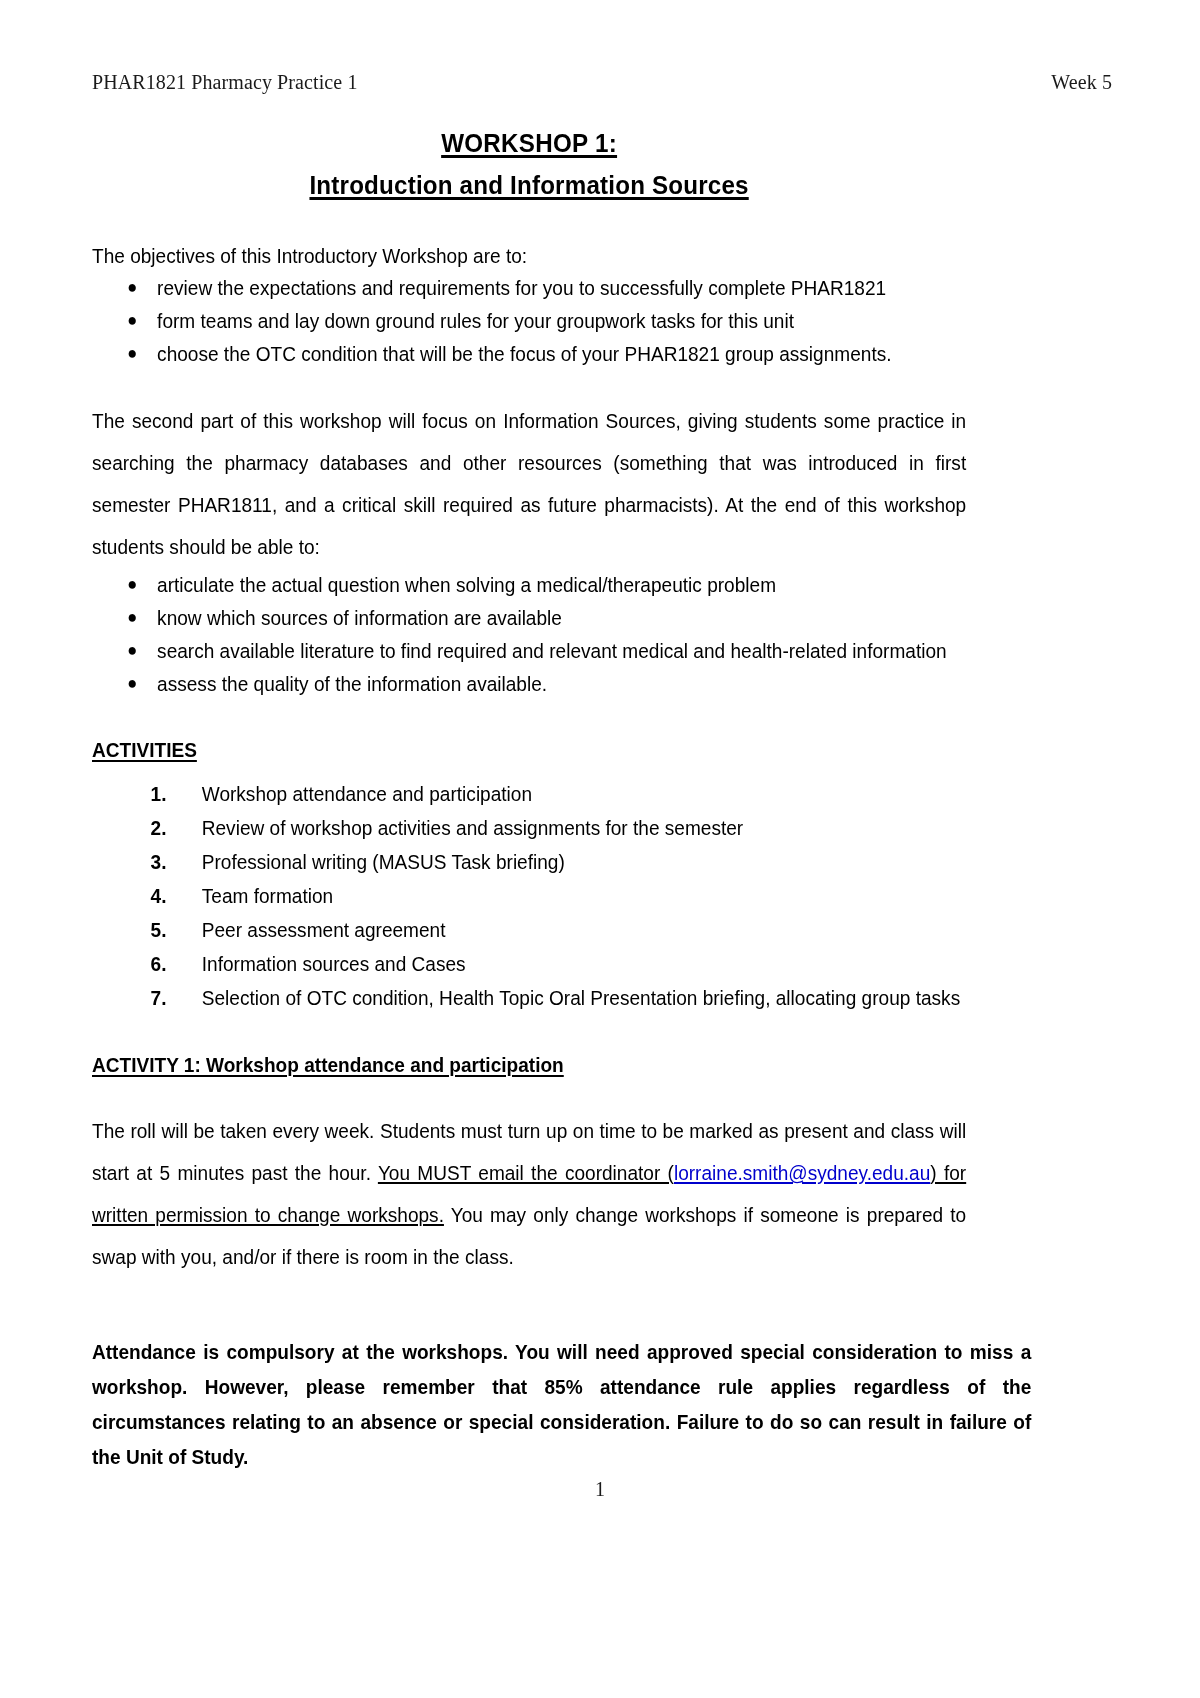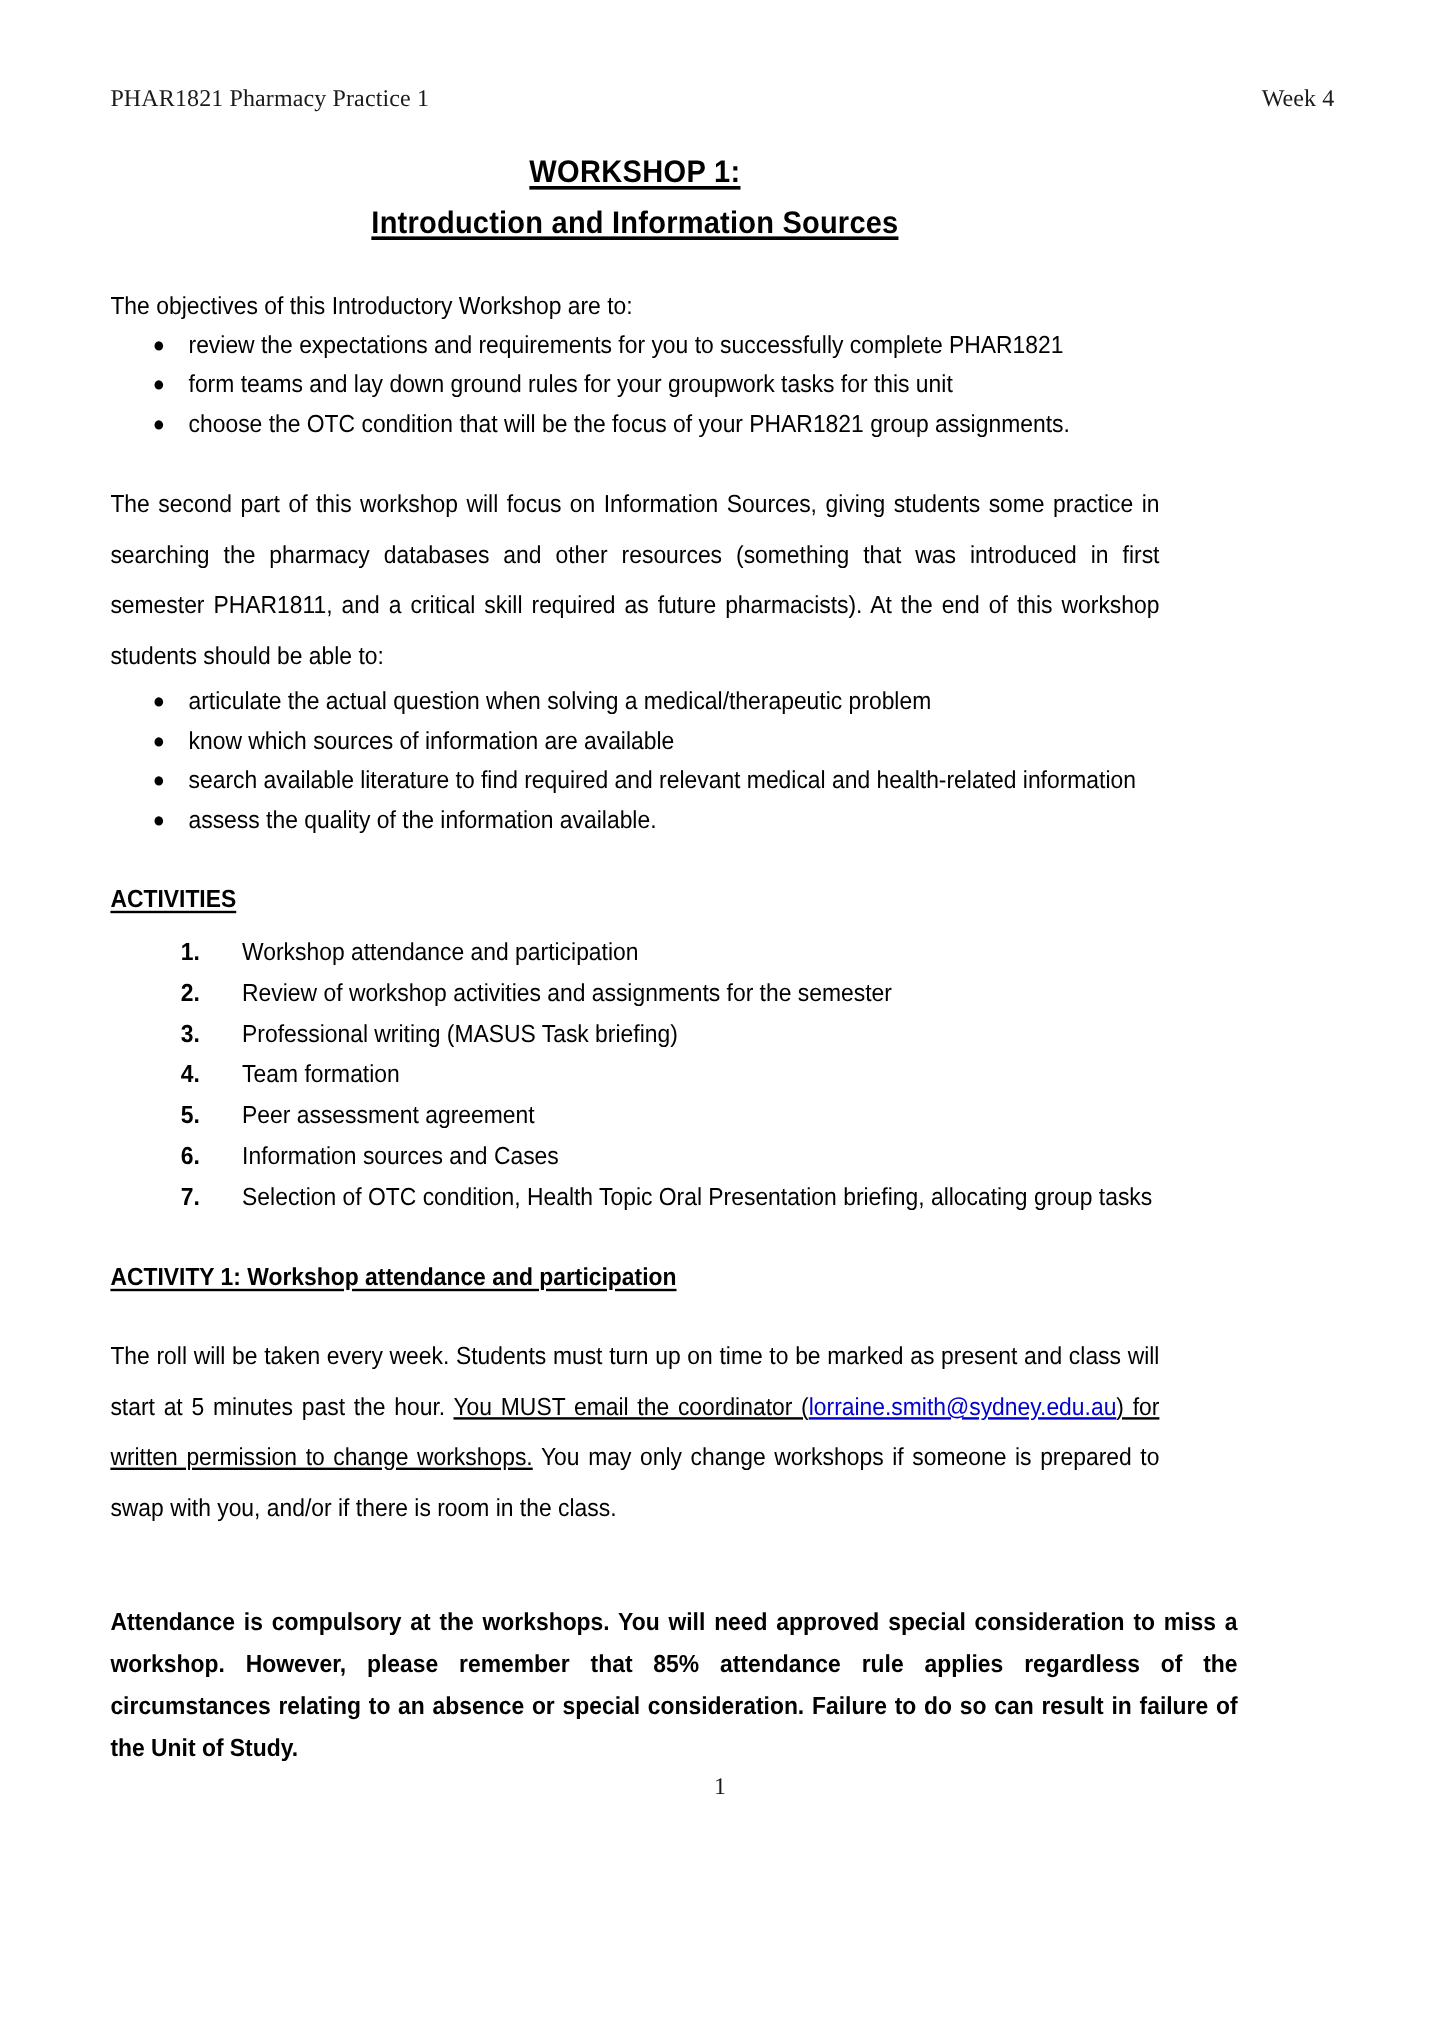--- a/index.html
+++ b/index.html
@@ -165,21 +165,21 @@
     color: #1a1a1a;
   }
 </style>
 </head>
 <body>
 
 <div class="page">
 
   <div class="runhead">
     <span>PHAR1821 Pharmacy Practice 1</span>
-    <span>Week 4</span>
+    <span>Week 5</span>
   </div>
 
   <div class="content">
 
     <div class="title-block">
       <div class="title-line1"><span class="u">WORKSHOP 1:</span></div>
       <div class="title-line2"><span class="u">Introduction and Information Sources</span></div>
     </div>
 
     <div class="spacer-xl"></div>

